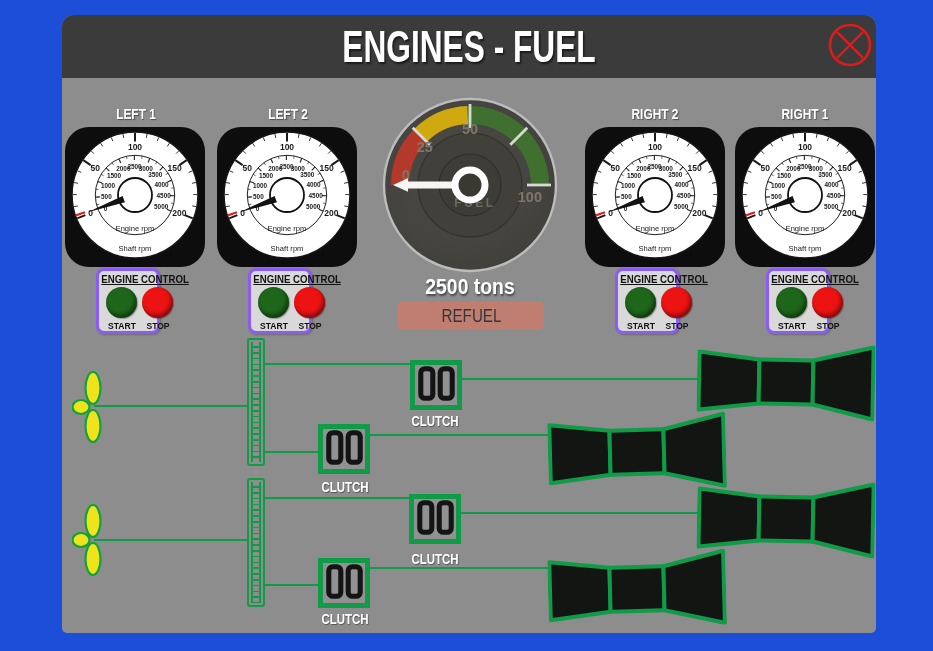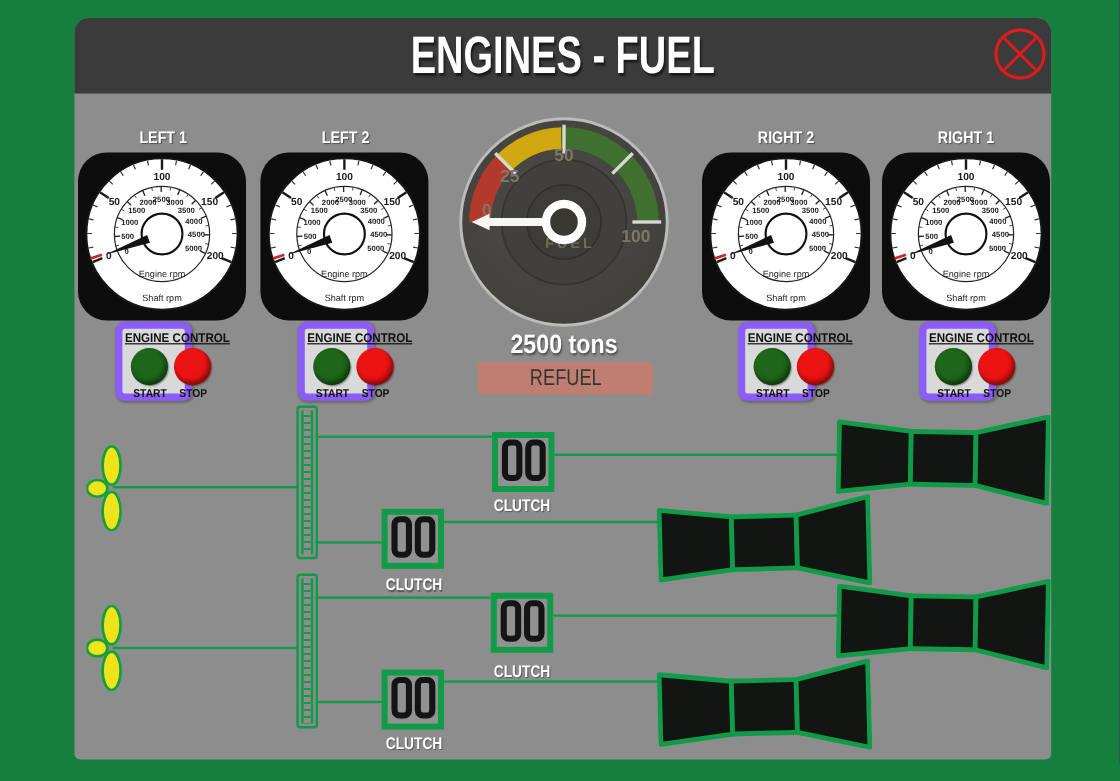--- a/index.html
+++ b/index.html
@@ -1,36 +1,36 @@
 <!DOCTYPE html>
 <html><head>
 <meta charset="utf-8">
 <style>
   html,body{margin:0;padding:0;background:#223a54;}
   *{box-sizing:border-box;}
   body{font-family:"Liberation Sans",sans-serif;}
-  #stage{position:relative;width:933px;height:651px;background:#15803d;overflow:hidden;}
+  #stage{position:relative;width:933px;height:651px;background:#1d4ed8;overflow:hidden;}
   #panel{position:absolute;left:62px;top:15px;width:814px;height:618px;background:#8d8d8d;border-radius:12px 12px 5px 5px;}
   #header{position:absolute;left:62px;top:15px;width:814px;height:63px;background:#3b3b3b;border-radius:12px 12px 0 0;}
   #title{position:absolute;width:100%;top:0;height:63px;line-height:63px;text-align:center;color:#fff;
          font-size:44px;font-weight:bold;letter-spacing:0px;transform:scaleX(.72);text-shadow:2px 2px 2px rgba(0,0,0,.55);}
   .closebtn{position:absolute;left:826px;top:22px;width:48px;height:48px;cursor:pointer;background:none;border:none;padding:0;}
   .gtitle{position:absolute;height:16px;top:106px;text-align:center;color:#fff;font-weight:bold;font-size:14px;
           transform:scaleX(.85);text-shadow:1px 1px 1px rgba(0,0,0,.45);width:140px;}
   .gbox{position:absolute;top:127px;width:140px;height:140px;background:#0d0d0d;border-radius:24px;}
   .gbox svg{position:absolute;left:0;top:0;}
   svg text{font-family:"Liberation Sans",sans-serif;}
   #fuelwrap{position:absolute;left:380px;top:95px;width:180px;height:180px;}
   #fuelamount{position:absolute;left:390px;top:274px;width:160px;height:24px;text-align:center;color:#fff;
               font-size:22px;font-weight:bold;transform:scaleX(.88);text-shadow:1px 2px 2px rgba(0,0,0,.5);}
   #refuel{position:absolute;left:398px;top:302px;width:146px;height:27px;background:#bf7e6f;border:none;border-radius:4px;
           color:#333637;font-size:19px;font-weight:normal;text-align:center;line-height:26px;cursor:pointer;
           transform:scaleX(1);letter-spacing:0;padding:0;}
   #refuel span{display:inline-block;transform:scaleX(.8);}
-  .ctrl{position:absolute;top:268px;width:64px;height:66px;background:#d9d9d9;border-radius:8px;border:6px solid #8b5cf6;
+  .ctrl{position:absolute;top:268px;width:64px;height:66px;background:#d9d9d9;border-radius:8px;border:3px solid #8b5cf6;
         box-shadow:1px 1px 2px rgba(0,0,0,.25);}
   .ctrl .ct{position:absolute;top:2px;width:100%;text-align:center;font-size:10.5px;font-weight:bold;color:#111;
             text-decoration:underline;transform:scaleX(.92);white-space:nowrap;}
   .pushbtn{position:absolute;top:16px;width:31px;height:31px;border-radius:50%;border:none;cursor:pointer;padding:0;
            box-shadow:inset -2px -3px 4px rgba(0,0,0,.45), 1px 1px 1px rgba(0,0,0,.3);}
   .pushbtn.start{left:7px;background:#1d661a;}
   .pushbtn.stop{left:43px;background:#ee1313;}
   .blabel{position:absolute;top:49px;width:40px;text-align:center;font-size:9.5px;font-weight:bold;color:#111;transform:scaleX(.9);}
   .gline{position:absolute;height:2px;background:#0f9b47;z-index:1;}
   .gearbox{position:absolute;width:18px;border:2px solid #0f9b47;z-index:2;border-radius:3px;}

